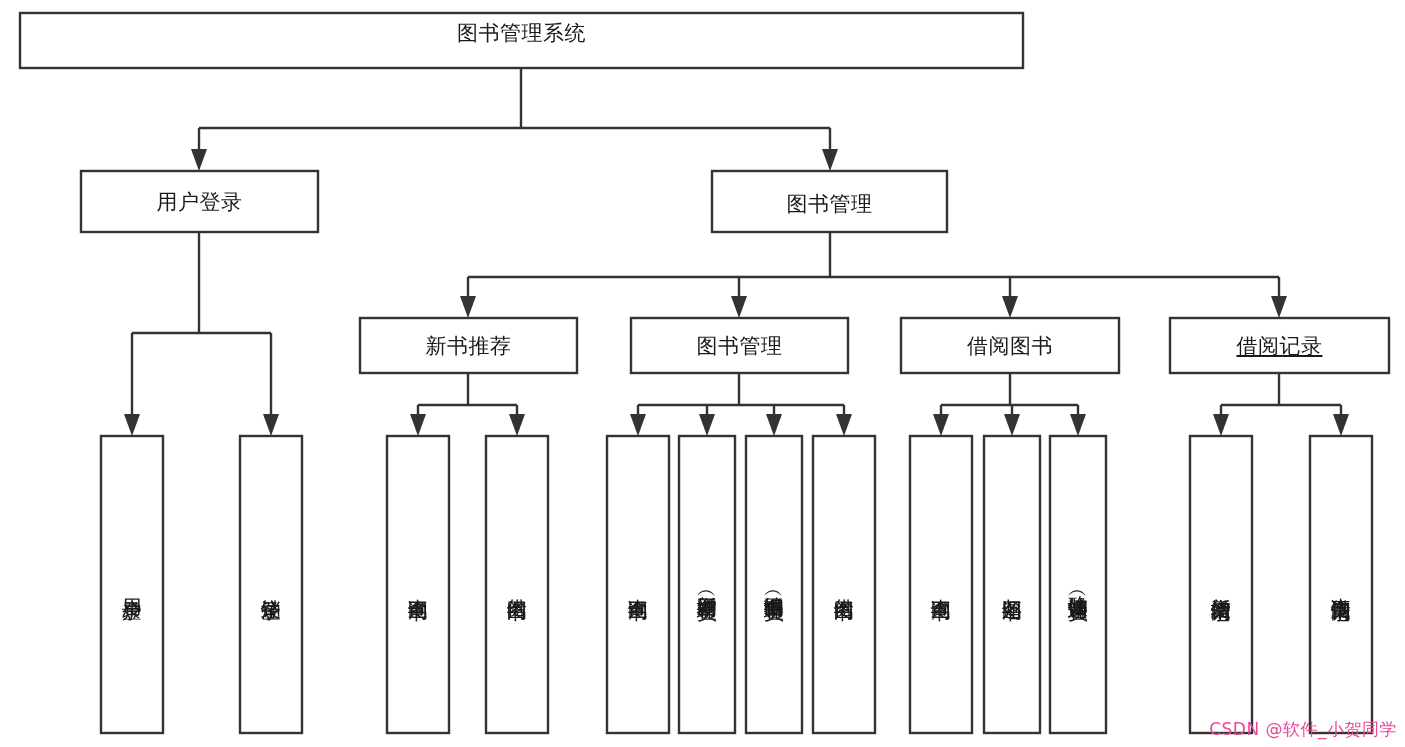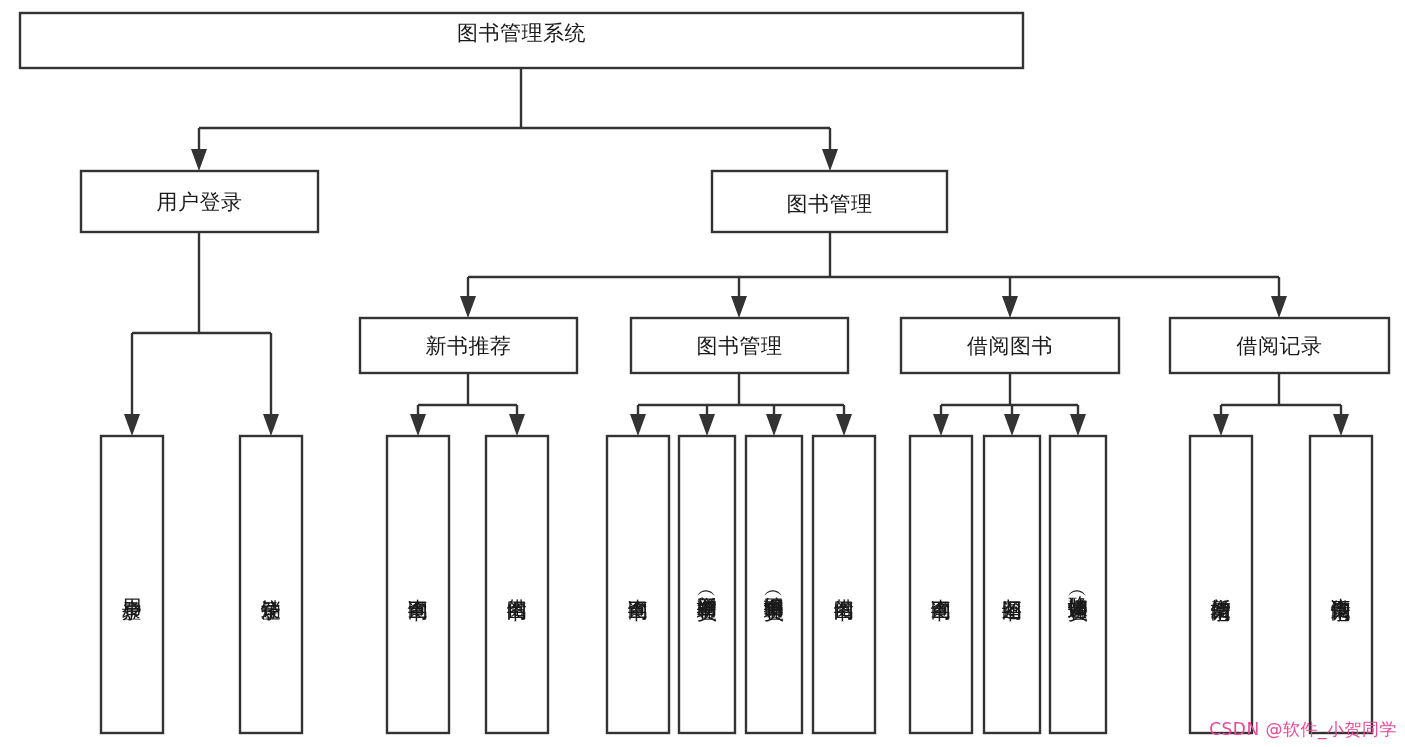--- a/index.html
+++ b/index.html
@@ -175,21 +175,21 @@
       </g>
   </svg>
 
   <div id="label-layer">
       <div class="node-label-h" style="left: 20px; top: 13px; width: 1003px; height: 39px;">图书管理系统</div>
       <div class="node-label-h" style="left: 81px; top: 171px; width: 237px; height: 61px;">用户登录</div>
       <div class="node-label-h" style="left: 712px; top: 171px; width: 235px; height: 66px;">图书管理</div>
       <div class="node-label-h" style="left: 360px; top: 318px; width: 217px; height: 55px;">新书推荐</div>
       <div class="node-label-h" style="left: 631px; top: 318px; width: 217px; height: 55px;">图书管理</div>
       <div class="node-label-h" style="left: 901px; top: 318px; width: 218px; height: 55px;">借阅图书</div>
-      <div class="node-label-h" style="left: 1170px; top: 318px; width: 219px; height: 55px;">借阅记录</div>
+      <div class="node-label-h" style="left: 1170px; top: 318px; width: 219px; height: 55px; text-decoration: underline;">借阅记录</div>
       <div class="node-label-v" style="left: 101px; top: 436px; width: 62px; height: 297px;">用户登录</div>
       <div class="node-label-v" style="left: 240px; top: 436px; width: 62px; height: 297px;">注销登录</div>
       <div class="node-label-v" style="left: 387px; top: 436px; width: 62px; height: 297px;">查询图书</div>
       <div class="node-label-v" style="left: 486px; top: 436px; width: 62px; height: 297px;">借阅图书</div>
       <div class="node-label-v" style="left: 607px; top: 436px; width: 62px; height: 297px;">查询图书</div>
       <div class="node-label-v" style="left: 679px; top: 436px; width: 56px; height: 297px;">新增图书（管理员）</div>
       <div class="node-label-v" style="left: 746px; top: 436px; width: 56px; height: 297px;">编辑图书（管理员）</div>
       <div class="node-label-v" style="left: 813px; top: 436px; width: 62px; height: 297px;">借阅图书</div>
       <div class="node-label-v" style="left: 910px; top: 436px; width: 62px; height: 297px;">查询图书</div>
       <div class="node-label-v" style="left: 984px; top: 436px; width: 56px; height: 297px;">归还图书</div>

